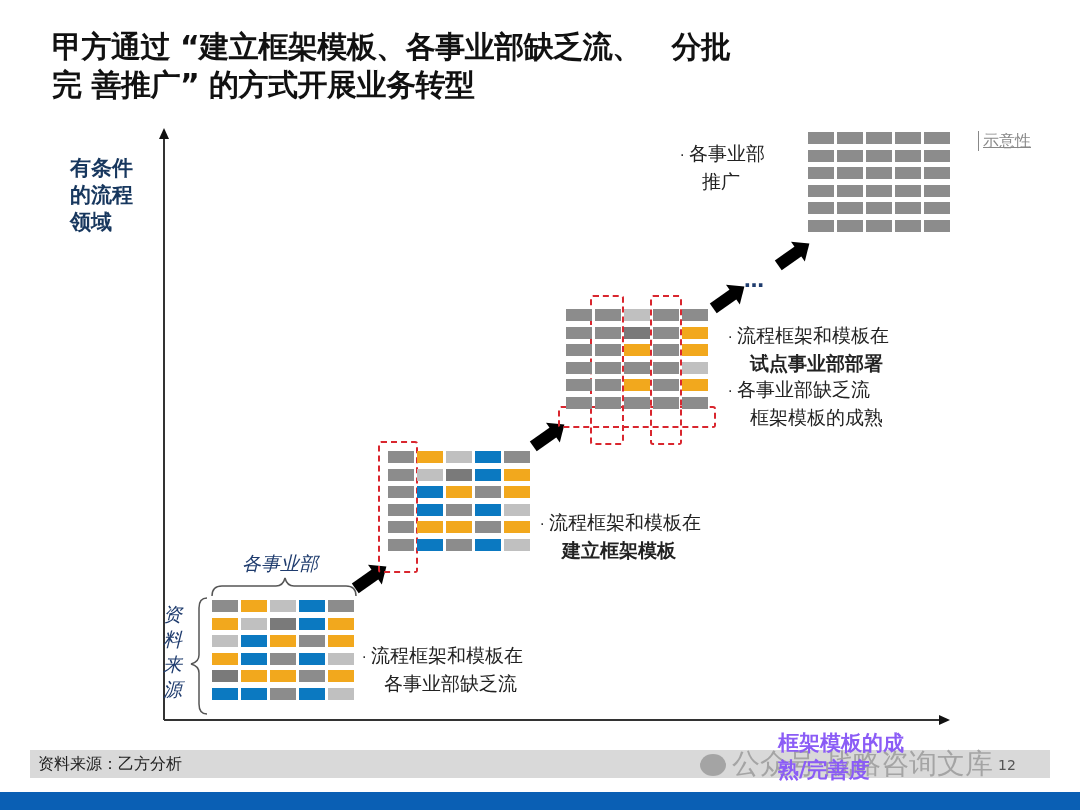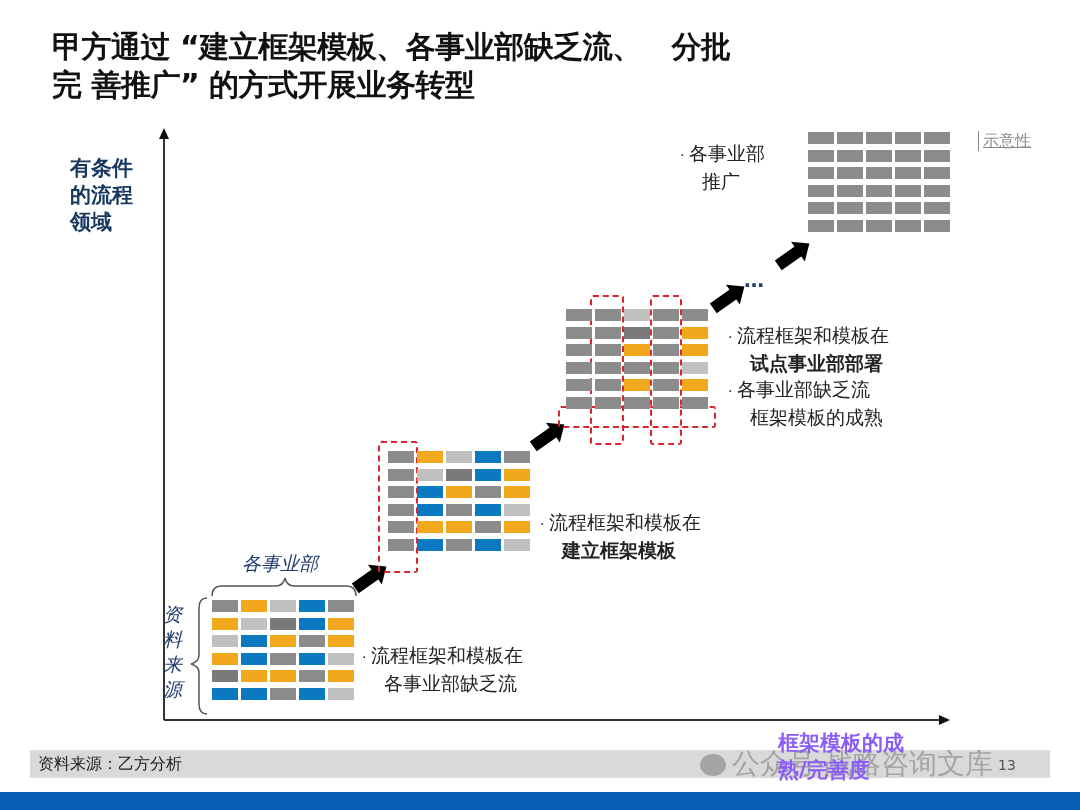--- a/index.html
+++ b/index.html
@@ -219,14 +219,14 @@
 <div class="abs txt" style="left:680px;top:140px;">
   <span class="bullet">· </span><span>各事业部</span><br>
   <span style="padding-left:22px">推广</span>
 </div>
 
 <div class="abs source-bar"></div>
 <div class="abs source">资料来源：乙方分析</div>
 <div class="abs watermark">
   <span style="display:inline-block;width:26px;height:22px;border-radius:50%;background:rgba(120,120,120,0.55);vertical-align:middle;margin-right:6px;"></span><span>公众号·战略咨询文库</span>
 </div>
-<div class="abs pageno">13</div>
+<div class="abs pageno">12</div>
 <div class="abs bottom-bar"></div>
 
 </body></html>

